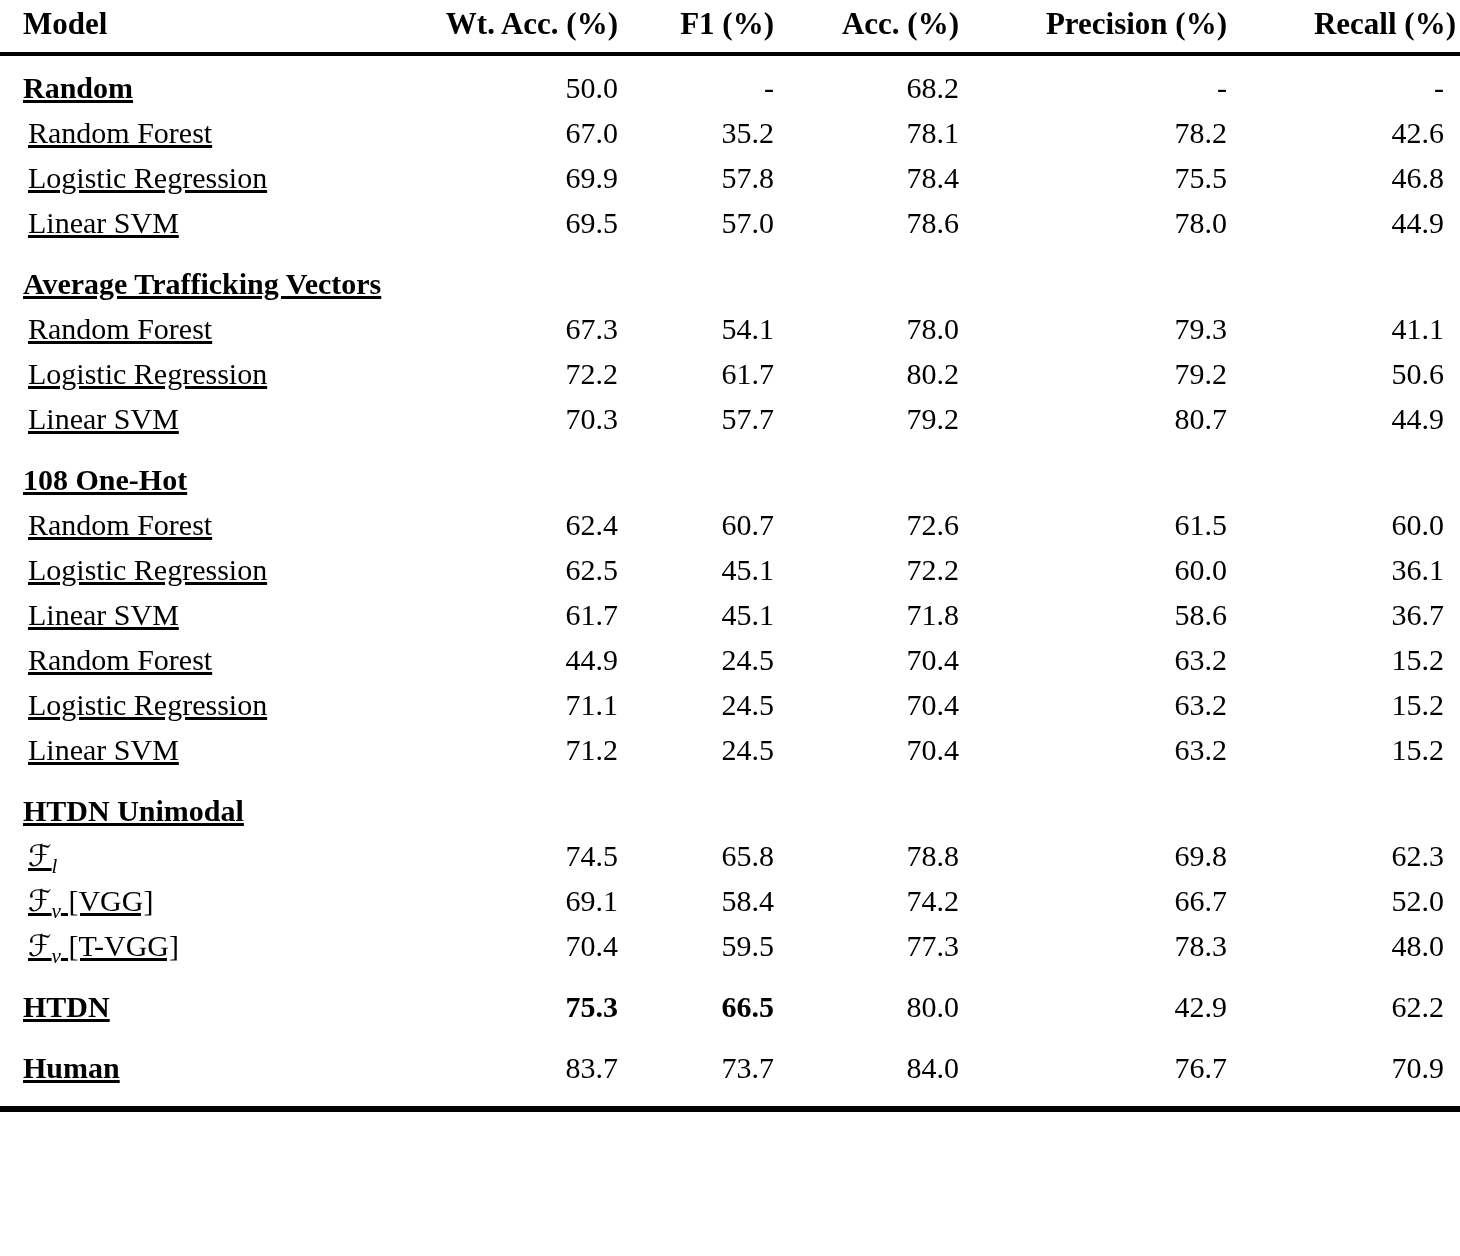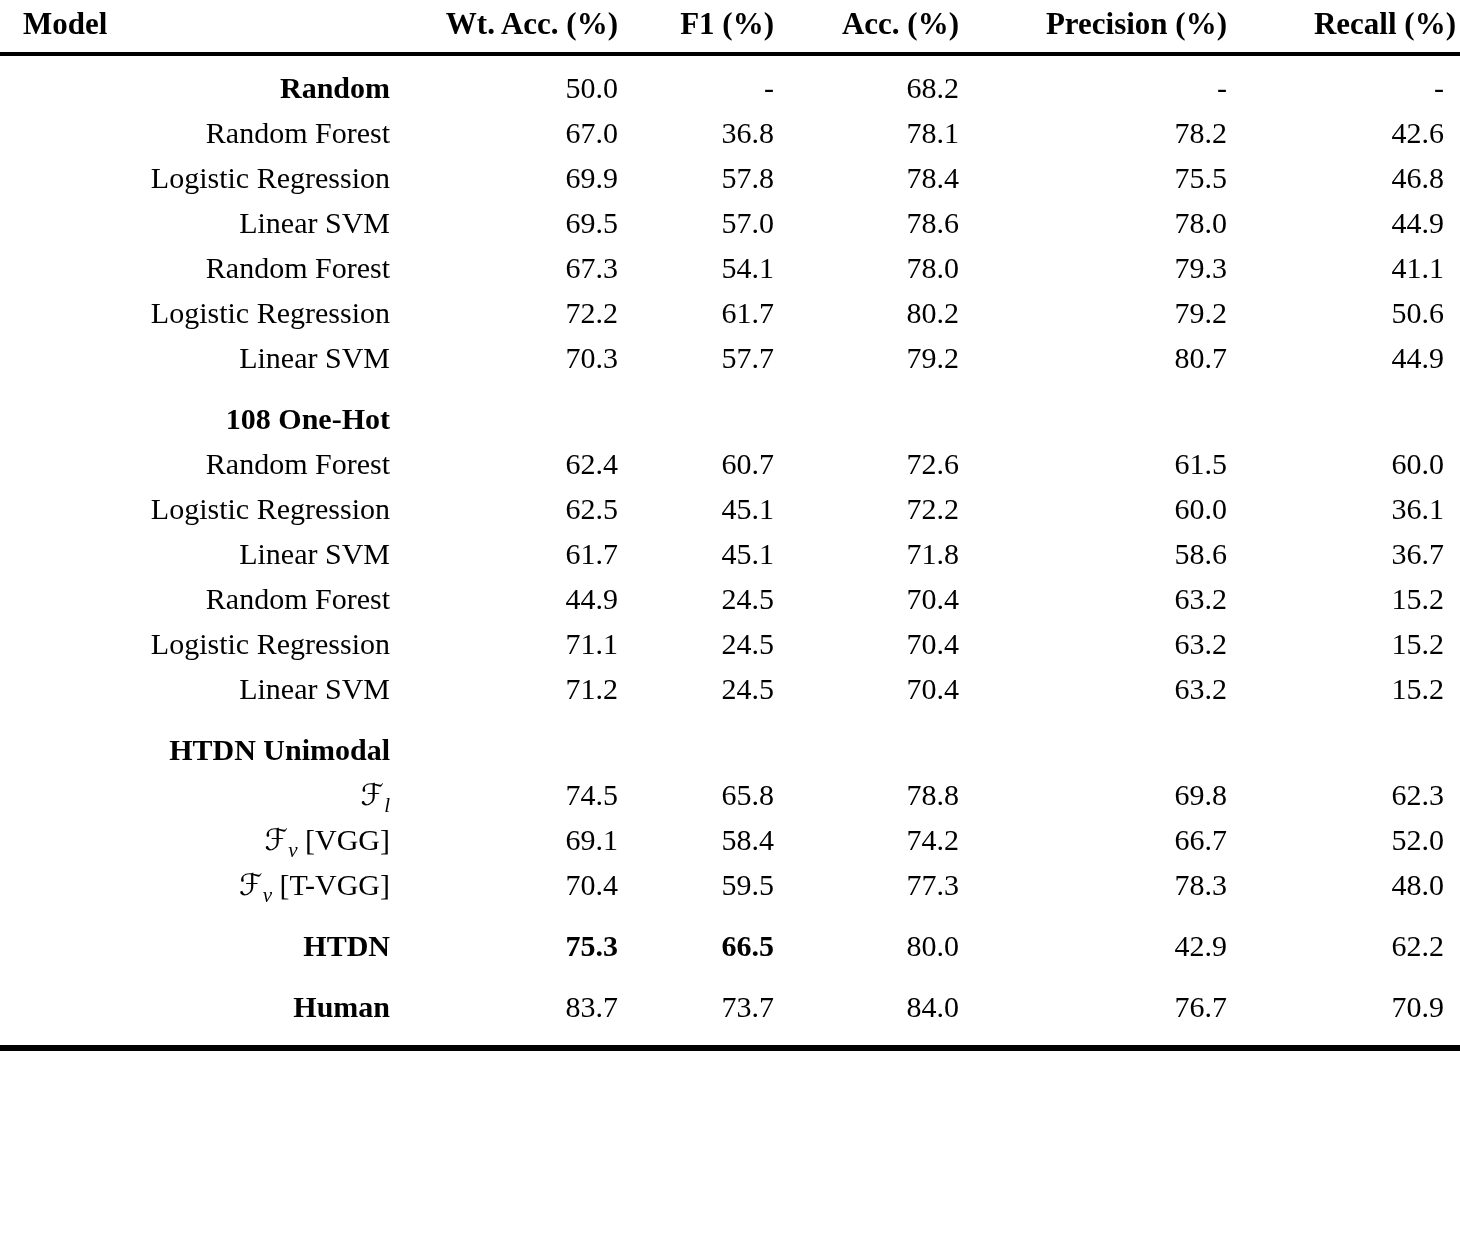--- a/index.html
+++ b/index.html
@@ -42,25 +42,26 @@
   table.results tbody td {
     font-size: 30px;
     height: 45px;
     text-align: right;
     vertical-align: middle;
     padding: 0;
     white-space: nowrap;
     overflow: hidden;
   }
   table.results tbody td.label {
-    text-align: right;
+    text-align: left;
     padding-left: 23px;
+    text-decoration: underline;
   }
   table.results tbody td.label.sub {
-    padding-left: 50px;
+    padding-left: 28px;
   }
   table.results tbody td.col-5 {
     padding-right: 16px;
   }
   table.results tbody tr.gap td {
     padding-top: 16px;
   }
   table.results tbody tr.first td {
     padding-top: 9px;
   }
@@ -108,40 +109,48 @@
           <td class="label bold">Random</td>
           <td class="col-1">50.0</td>
           <td class="col-2">-</td>
           <td class="col-3">68.2</td>
           <td class="col-4">-</td>
           <td class="col-5">-</td>
         </tr>
         <tr class="">
           <td class="label sub">Random Forest</td>
           <td class="col-1">67.0</td>
-          <td class="col-2">36.8</td>
+          <td class="col-2">35.2</td>
           <td class="col-3">78.1</td>
           <td class="col-4">78.2</td>
           <td class="col-5">42.6</td>
         </tr>
         <tr class="">
           <td class="label sub">Logistic Regression</td>
           <td class="col-1">69.9</td>
           <td class="col-2">57.8</td>
           <td class="col-3">78.4</td>
           <td class="col-4">75.5</td>
           <td class="col-5">46.8</td>
         </tr>
         <tr class="">
           <td class="label sub">Linear SVM</td>
           <td class="col-1">69.5</td>
           <td class="col-2">57.0</td>
           <td class="col-3">78.6</td>
           <td class="col-4">78.0</td>
           <td class="col-5">44.9</td>
+        </tr>
+        <tr class="gap">
+          <td class="label bold">Average Trafficking Vectors</td>
+          <td class="col-1"></td>
+          <td class="col-2"></td>
+          <td class="col-3"></td>
+          <td class="col-4"></td>
+          <td class="col-5"></td>
         </tr>
         <tr class="">
           <td class="label sub">Random Forest</td>
           <td class="col-1">67.3</td>
           <td class="col-2">54.1</td>
           <td class="col-3">78.0</td>
           <td class="col-4">79.3</td>
           <td class="col-5">41.1</td>
         </tr>
         <tr class="">

